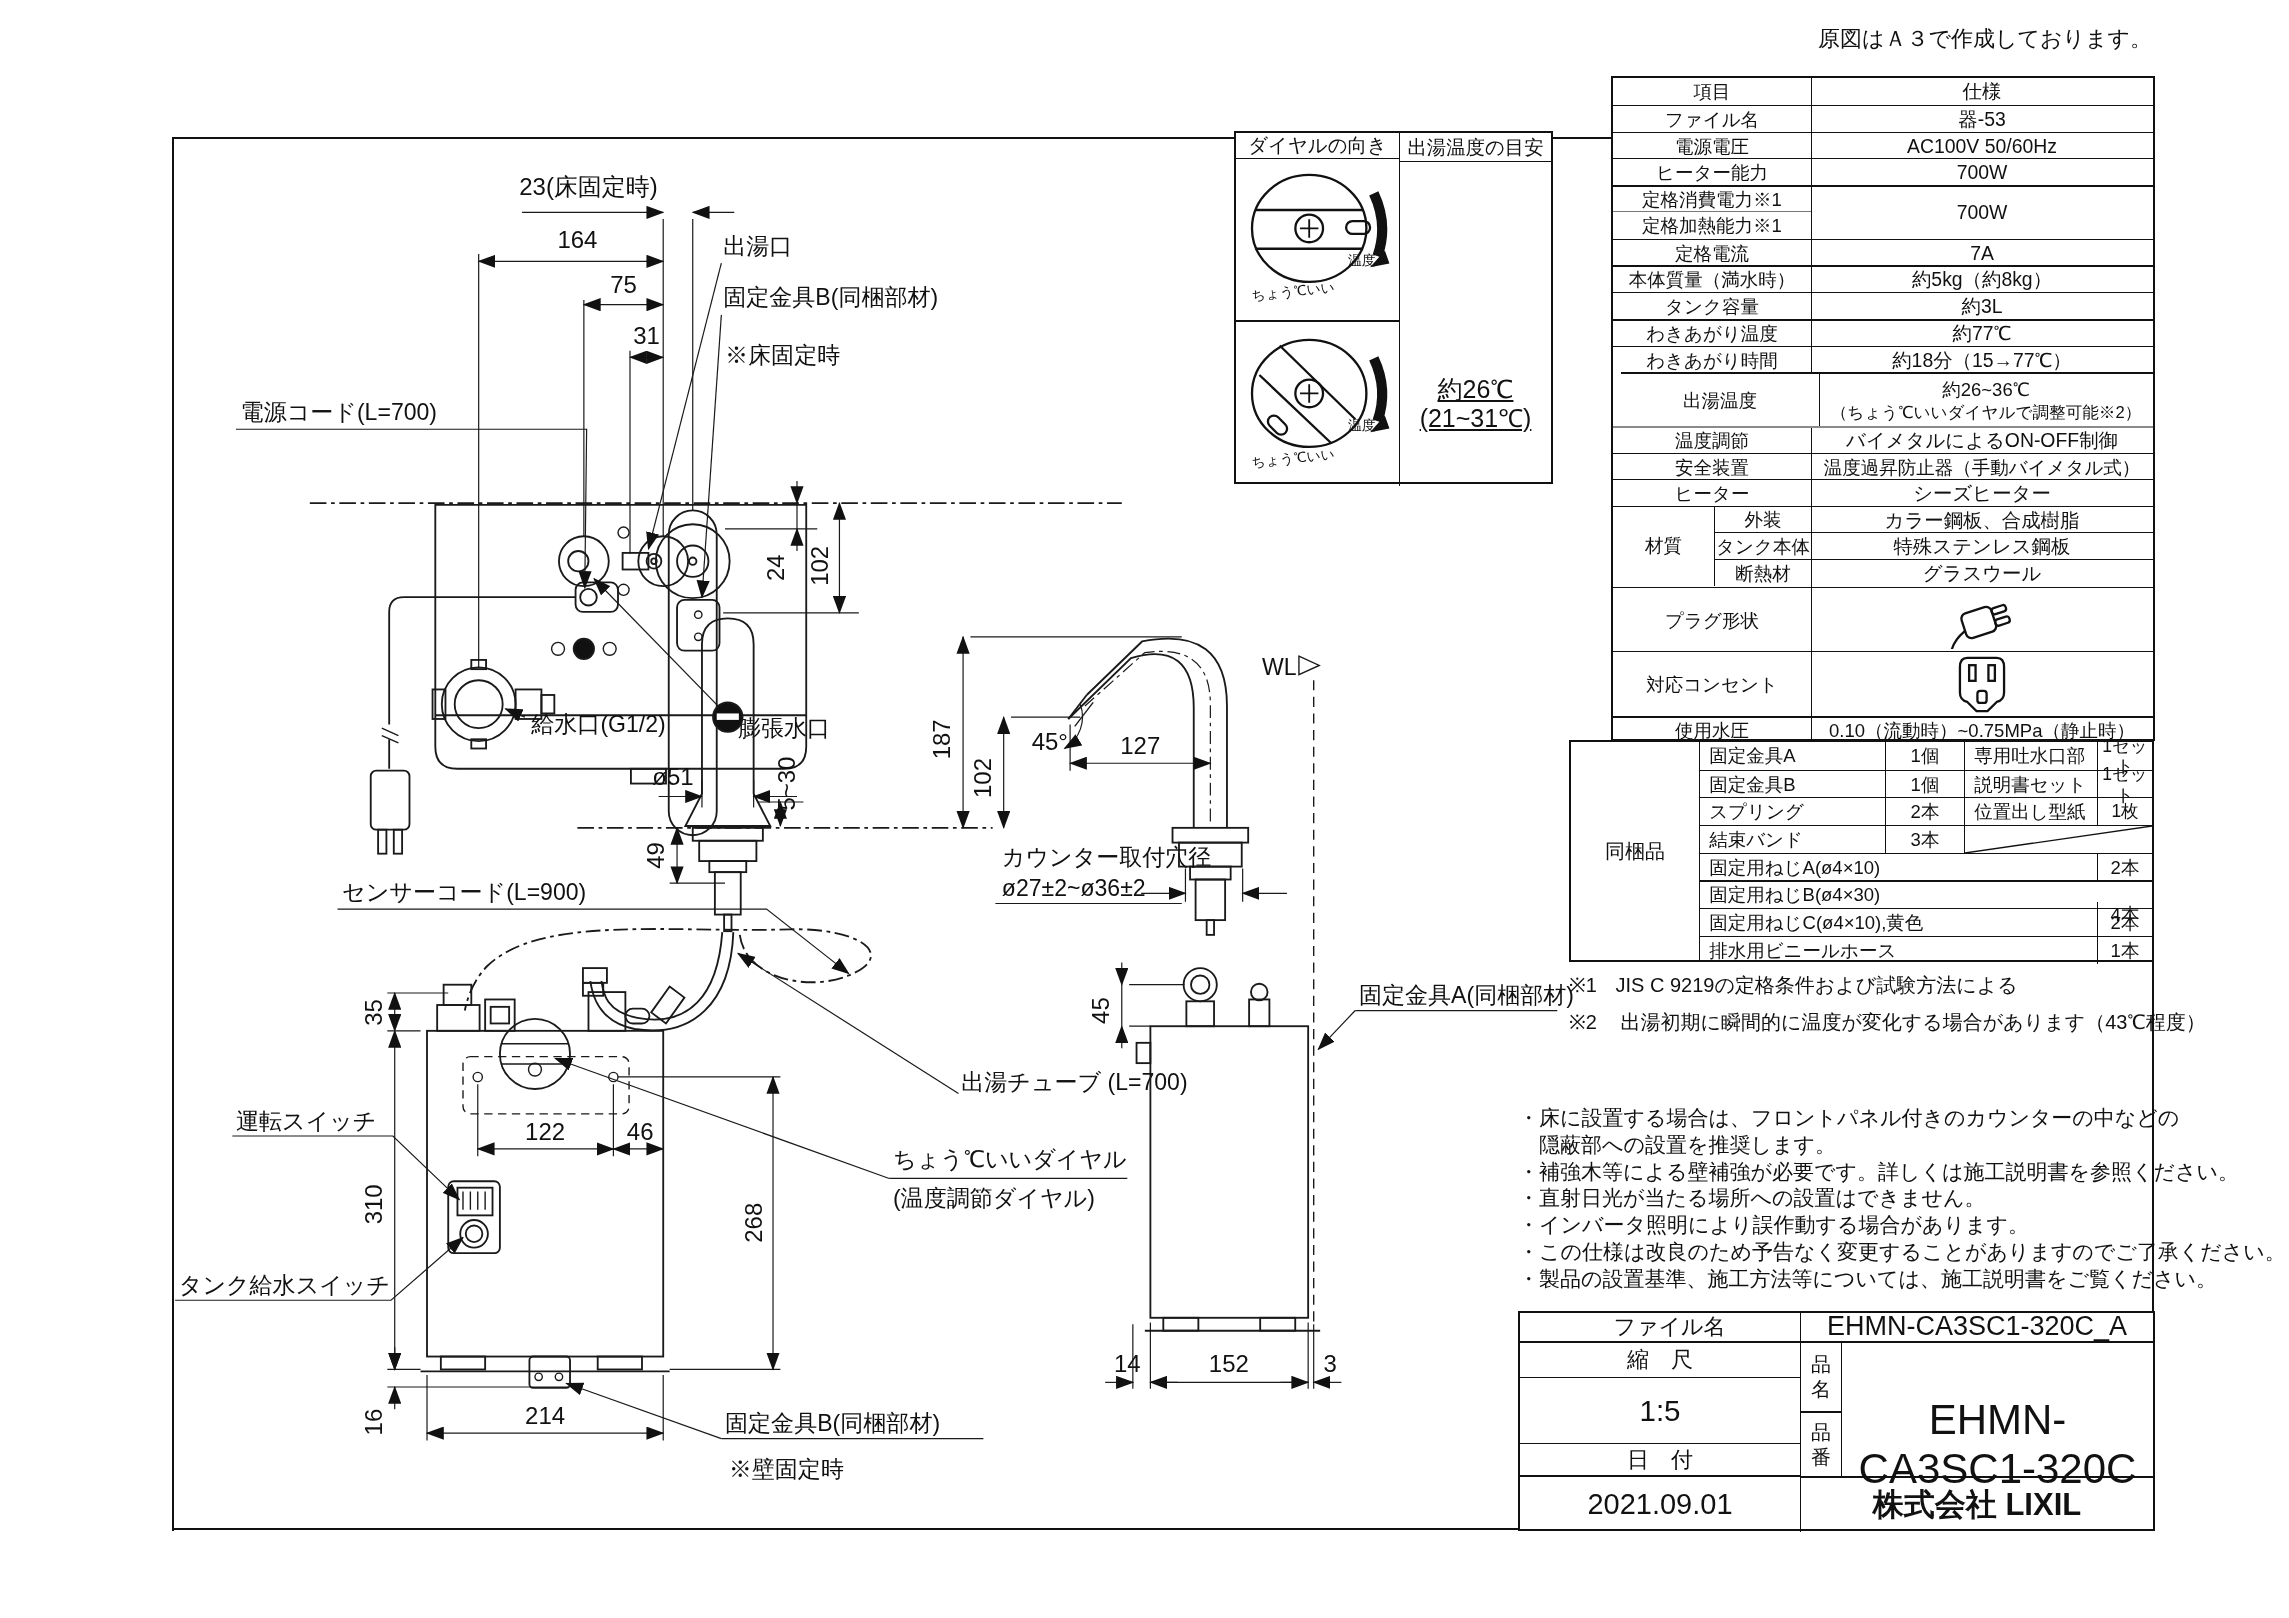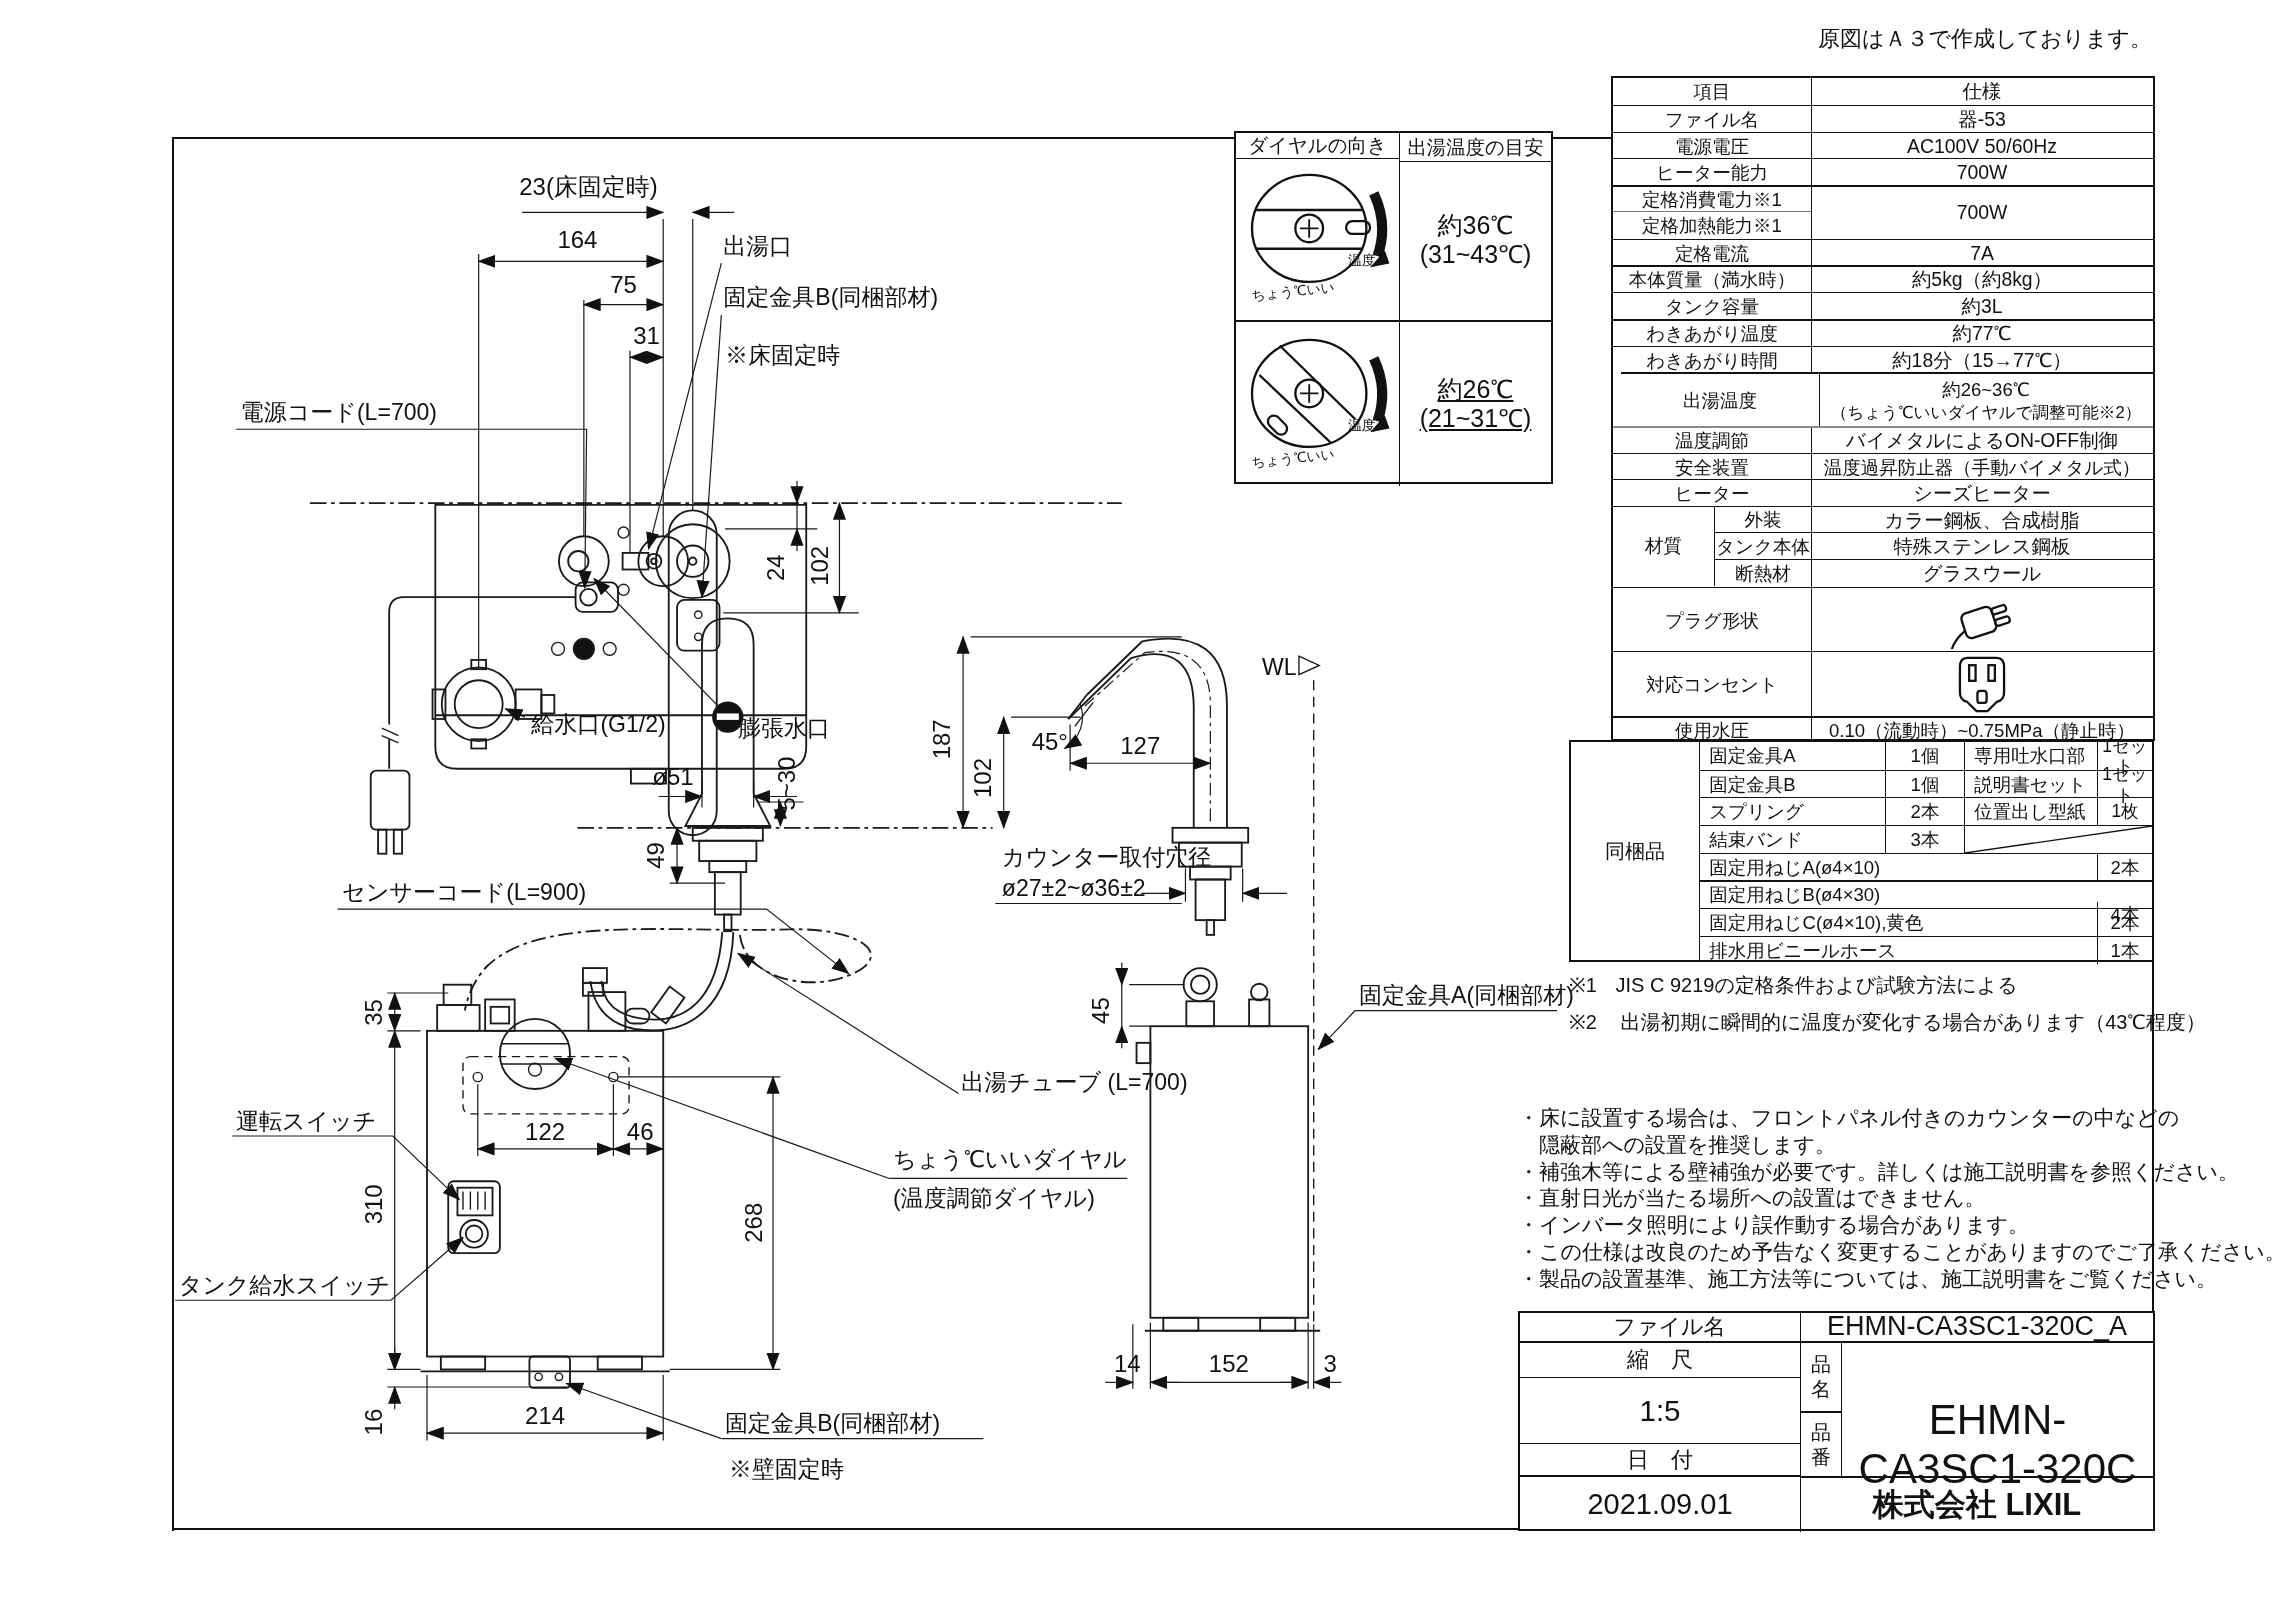--- a/index.html
+++ b/index.html
@@ -352,24 +352,20 @@
           <circle cx="76" cy="72" r="15"></circle>
             <path d="M76,62 V82 M66,72 H86" stroke-width="2"></path>
           <rect x="116" y="64" width="26" height="14" rx="7"></rect>
         </g>
         <path d="M146,34 Q162,68 150,102" fill="none" stroke="#111" stroke-width="11"></path>
         <polygon points="142,114 158,96 163,110" fill="#111"></polygon>
         <text x="118" y="112" font-size="15">温度</text>
         <text x="14" y="150" font-size="15" transform="rotate(-6 14,150)">ちょう℃いい</text>
       </svg>
     </div>
-    <div class="cell" style="left:164px;top:26px;right:0;height:163px;border-bottom:2.3px solid #111;flex-direction:column;font-size:25px;">
-      <div>約36℃</div>
-      <div>(31~43℃)</div>
-    </div>
 
     <div class="cell" style="left:0;top:189px;width:164px;height:164px;border-right:1.4px solid #111;">
       <svg width="157" height="155" viewBox="0 0 170 168">
         <g fill="none" stroke="#111" stroke-width="2.5">
           <ellipse cx="76" cy="72" rx="62" ry="58"></ellipse>
           <path d="M44,20 L126,100 M22,52 L100,126"></path>
           <circle cx="76" cy="72" r="15"></circle>
             <path d="M76,62 V82 M66,72 H86" stroke-width="2"></path>
           <rect x="30" y="100" width="24" height="13" rx="6.5" transform="rotate(45 42,106)"></rect>
         </g>

